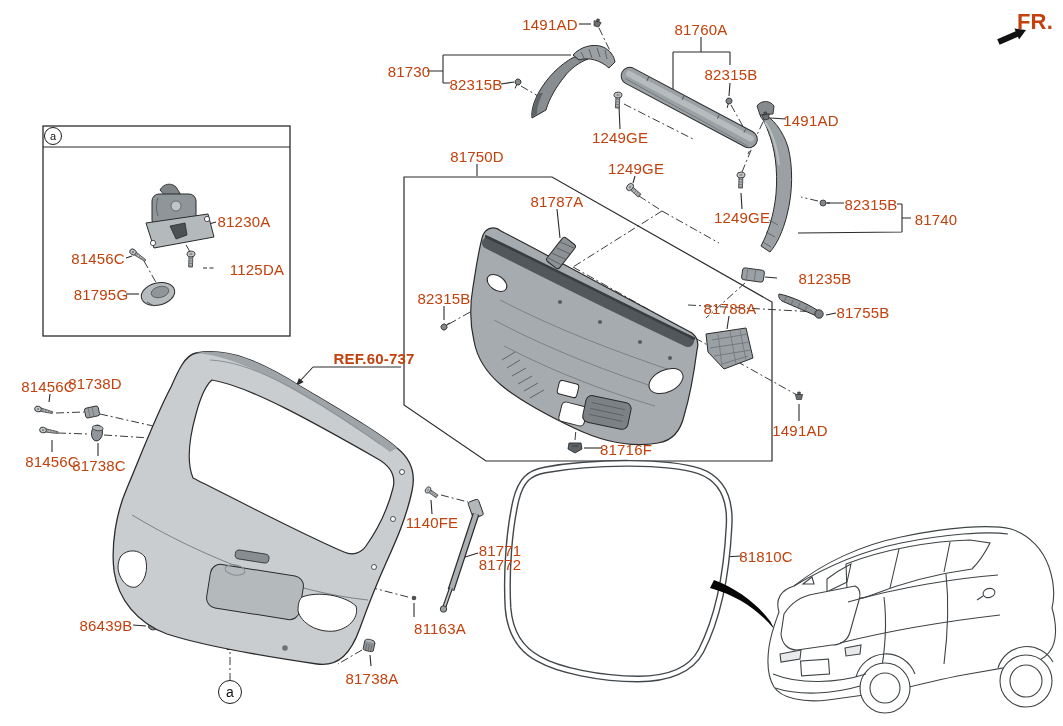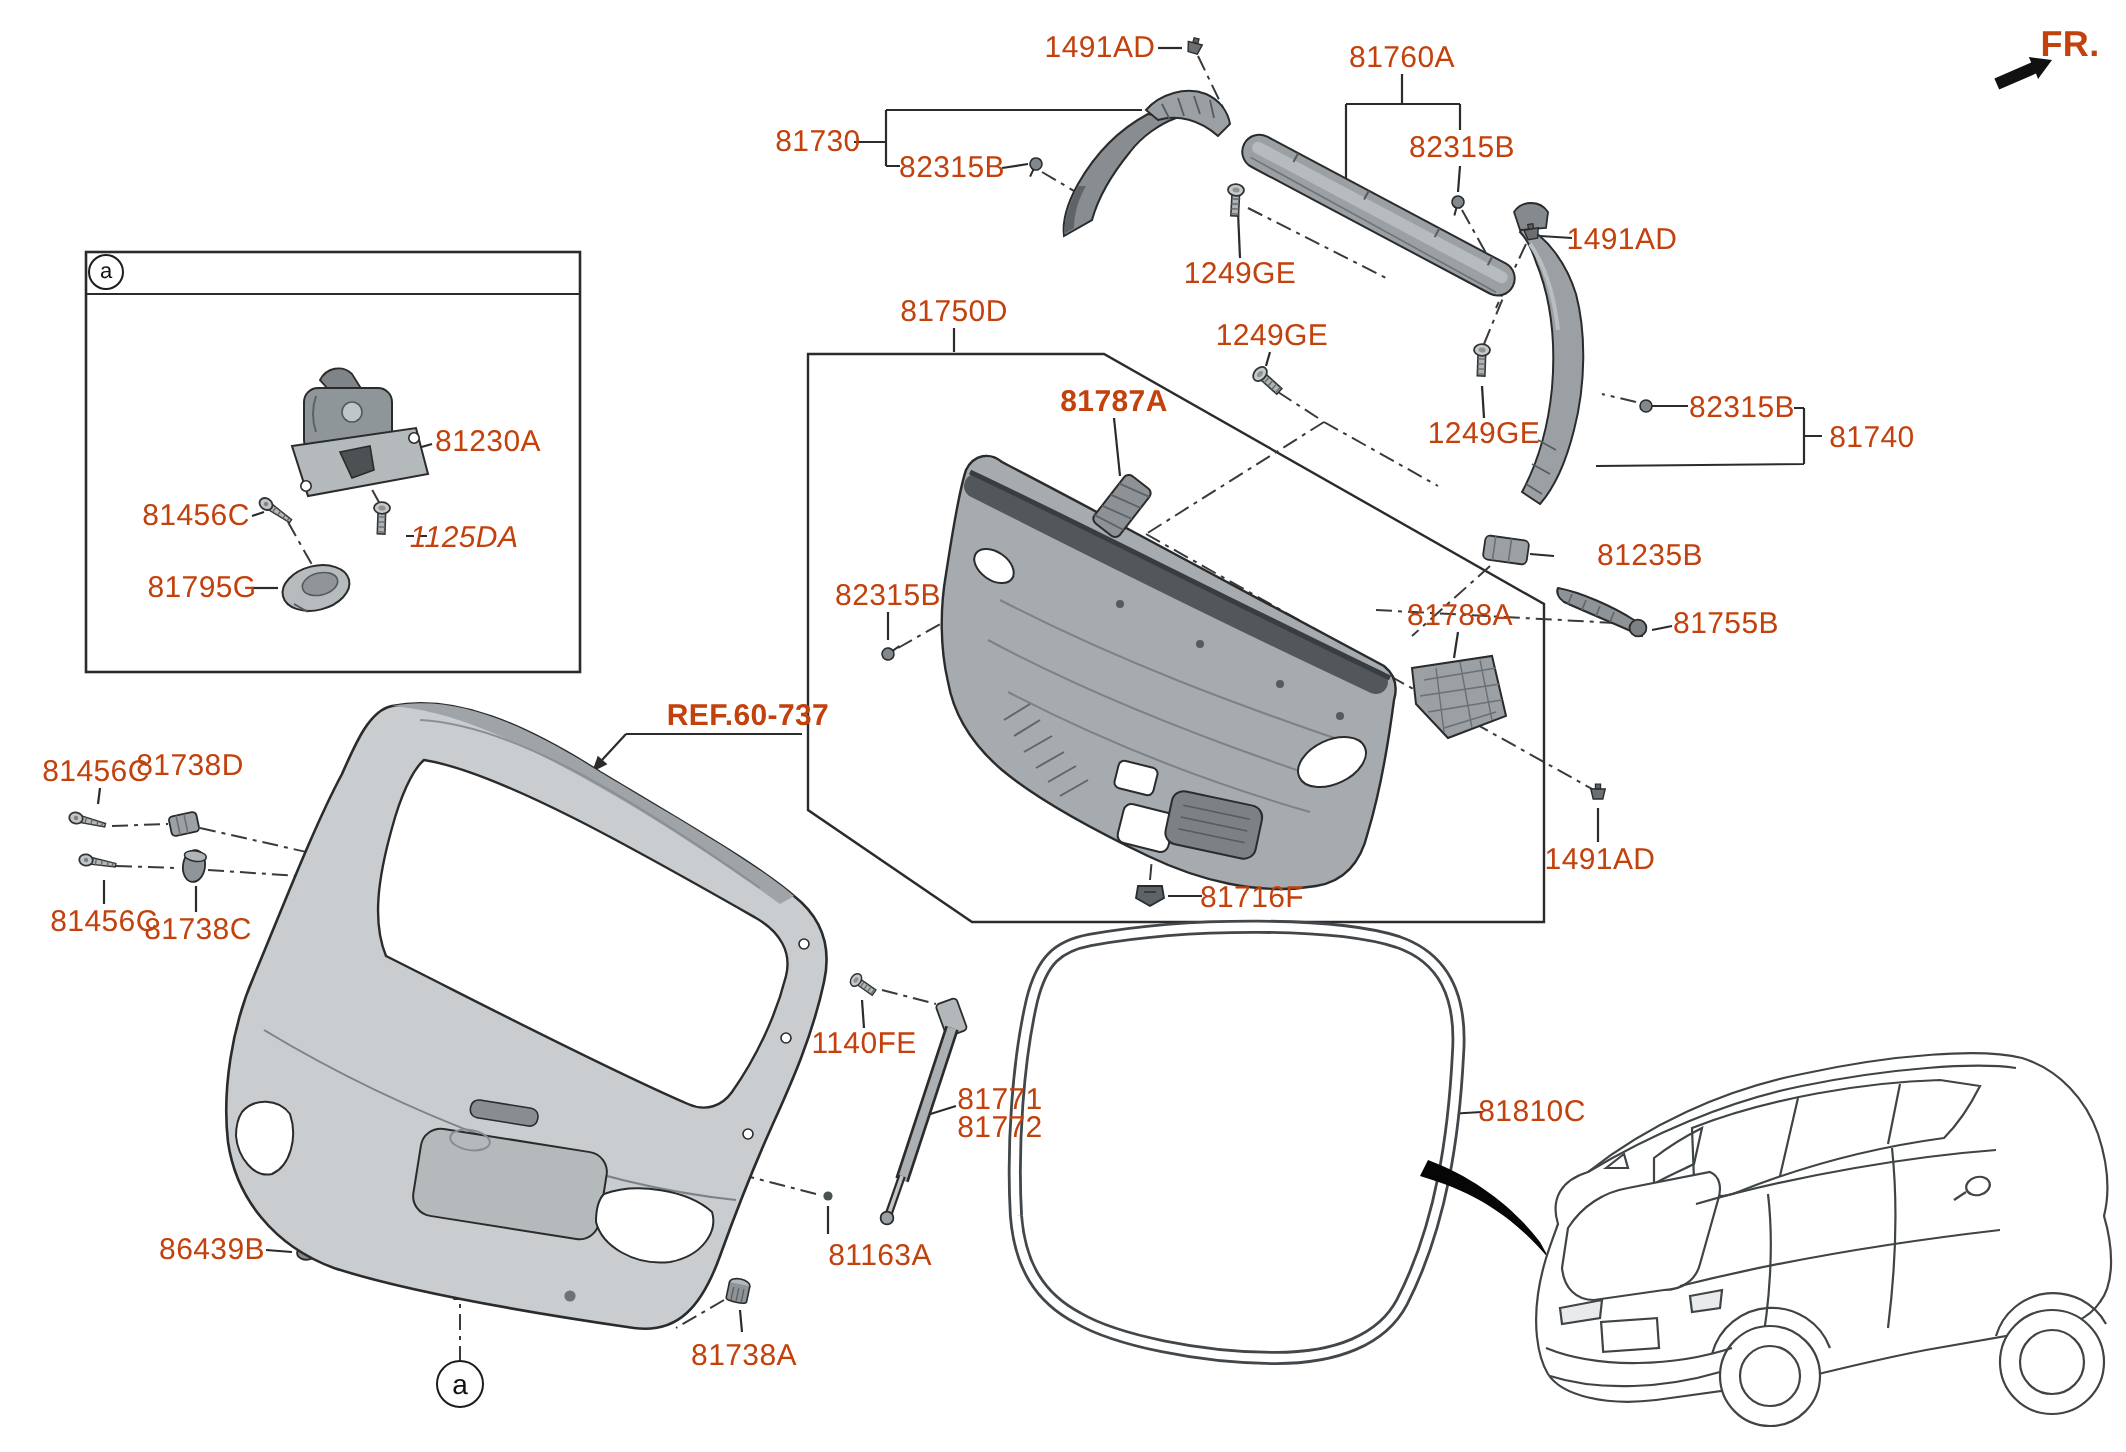--- a/index.html
+++ b/index.html
@@ -296,44 +296,44 @@
     <g transform="rotate(-4 815 667)">
           <rect x="801" y="660" width="28" height="15" fill="#fff"></rect>
         </g>
     <path d="M773,674 C800,685 838,683 866,674 M775,688 C800,696 833,694 860,686"></path>
   </g>
 
   <polygon points="1026,30 1019,39.5 1018,36.8 999.6,44.8 997.2,39.2 1015.6,31.2 1014.4,28.5" fill="#111"></polygon>
 </svg>
 
 <div id="labels-layer">
-      <div class="lbl bold" style="left: 1035px; top: 22px; font-size: 18px;">FR.</div>
+      <div class="lbl bold" style="left: 1035px; top: 22px; font-size: 22px;">FR.</div>
       <div class="lbl bold" style="left: 358px; top: 358px; margin-left: 16px;">REF.60-737</div>
       <div class="lbl" style="left: 409px; top: 71px;">81730</div>
       <div class="lbl" style="left: 476px; top: 84px;">82315B</div>
       <div class="lbl" style="left: 550px; top: 24px;">1491AD</div>
       <div class="lbl" style="left: 620px; top: 137px;">1249GE</div>
       <div class="lbl" style="left: 701px; top: 29px;">81760A</div>
       <div class="lbl" style="left: 731px; top: 74px;">82315B</div>
       <div class="lbl" style="left: 811px; top: 120px;">1491AD</div>
       <div class="lbl" style="left: 742px; top: 217px;">1249GE</div>
       <div class="lbl" style="left: 871px; top: 204px;">82315B</div>
       <div class="lbl" style="left: 936px; top: 219px;">81740</div>
       <div class="lbl" style="left: 477px; top: 156px;">81750D</div>
       <div class="lbl" style="left: 636px; top: 168px;">1249GE</div>
-      <div class="lbl" style="left: 557px; top: 201px; font-weight: bold;">81787A</div>
+      <div class="lbl" style="left: 557px; top: 201px;">81787A</div>
       <div class="lbl" style="left: 444px; top: 298px;">82315B</div>
       <div class="lbl" style="left: 804px; top: 278px; margin-left: 21px;">81235B</div>
       <div class="lbl" style="left: 730px; top: 308px;">81788A</div>
       <div class="lbl" style="left: 863px; top: 312px;">81755B</div>
       <div class="lbl" style="left: 800px; top: 430px;">1491AD</div>
       <div class="lbl" style="left: 626px; top: 449px;">81716F</div>
       <div class="lbl" style="left: 244px; top: 221px;">81230A</div>
       <div class="lbl" style="left: 98px; top: 258px;">81456C</div>
-      <div class="lbl" style="left: 232px; top: 269px; font-style: italic;">1125DA</div>
+      <div class="lbl" style="left: 257px; top: 269px;">1125DA</div>
       <div class="lbl" style="left: 101px; top: 294px;">81795G</div>
       <div class="lbl" style="left: 48px; top: 386px;">81456C</div>
       <div class="lbl" style="left: 95px; top: 383px;">81738D</div>
       <div class="lbl" style="left: 52px; top: 461px;">81456C</div>
       <div class="lbl" style="left: 99px; top: 465px;">81738C</div>
       <div class="lbl" style="left: 432px; top: 522px;">1140FE</div>
       <div class="lbl" style="left: 500px; top: 550px;">81771</div>
       <div class="lbl" style="left: 500px; top: 564px; text-align: right;">81772</div>
       <div class="lbl" style="left: 416px; top: 628px; margin-left: 24px;">81163A</div>
       <div class="lbl" style="left: 106px; top: 625px;">86439B</div>

